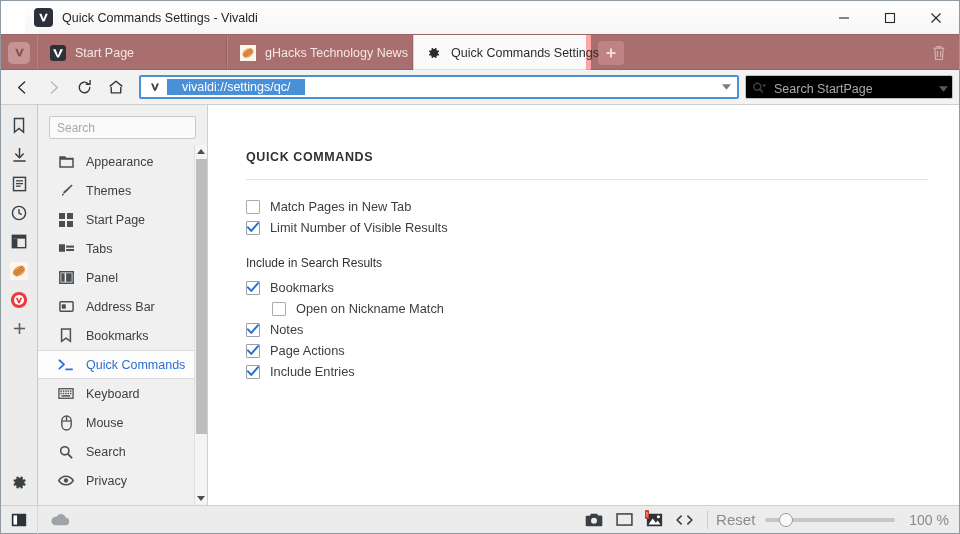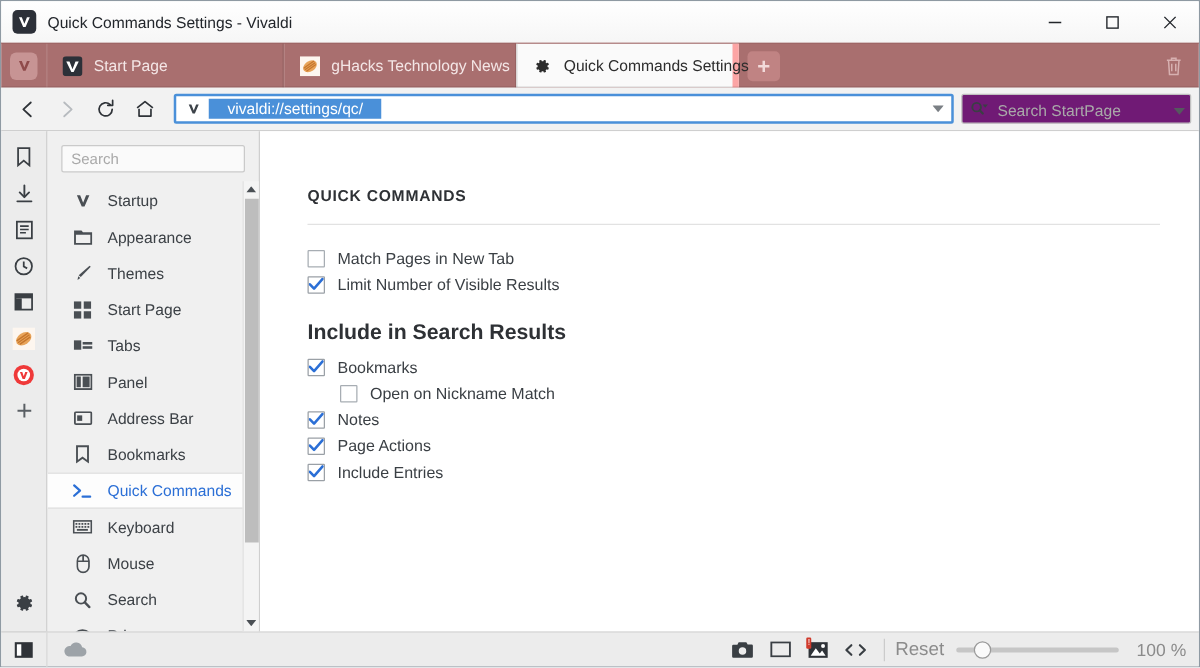--- a/index.html
+++ b/index.html
@@ -20,20 +20,21 @@
 
   
   .titlebar {
     height: 33px;
     background: linear-gradient(#ffffff, #f6f6f6);
     display: flex;
     align-items: center;
     flex: 0 0 auto;
     position: relative;
     z-index: 5;
+    margin-left: 24px;
   }
   .title-logo {
     width: 19px; height: 19px;
     margin-left: 9px; margin-right: 9px;
     background: #2c3038;
     border-radius: 4px;
     display: flex; align-items: center; justify-content: center;
     flex: 0 0 auto;
   }
   .title-logo svg { display: block; }
@@ -152,22 +153,22 @@
     white-space: nowrap;
     overflow: hidden;
   }
   .url-drop {
     margin-left: auto;
     width: 22px; height:22px;
     display: flex; align-items: center; justify-content: center;
     flex: 0 0 auto;
   }
   .searchbar {
-    width: 184px; height: 24px;
-    background: #701a75;
+    width: 208px; height: 24px;
+    background: #000000;
     border: 1px solid #c0c0c0;
     border-radius: 2px;
     display: flex; align-items: center;
     flex: 0 0 auto;
     padding: 4px 4px 0 6px;
   }
   .search-ph { font-size: 12.5px; color: #a9a9a9; margin-left: 7px; white-space: nowrap;}
   .search-drop { margin-left:auto; display:flex; align-items:center; }
 
   
@@ -277,23 +278,23 @@
     border: 1px solid #a7adb3;
     background: #ffffff;
     border-radius: 1px;
     flex: 0 0 auto;
     margin-right: 10px;
     display: flex; align-items: center; justify-content: center;
   }
   .cbox.checked { border-color: #9aa0a6; }
   .cblabel { font-size: 12.8px; color: #3a3f44; }
   .group-label {
-    font-size: 17px;
+    font-size: 12px;
     color: #2e3135;
-    font-weight: bold;
+    font-weight: normal;
     margin-top: 18px;
     margin-bottom: 7px;
   }
 
   
   .statusbar {
     height: 28px;
     background: #ececec;
     border-top: 1px solid #cfcfcf;
     display: flex; align-items: center;
@@ -547,28 +548,20 @@
         </svg>
       </div>
     </div>
 
     <div class="settings-nav">
       <div class="snav-search">
         <span>Search</span>
       </div>
       <div class="snav-list">
 
-        <div class="snav-item">
-          <span class="sicon">
-            <svg width="15" height="15" viewBox="0 0 24 24">
-                <path d="M4 5h4.2l3.8 9.6L15.8 5H20l-6.2 14.5h-3.6z" fill="currentColor"></path>
-              </svg>
-          </span>
-          <span>Startup</span>
-        </div>
 
         <div class="snav-item">
           <span class="sicon">
             <svg width="15" height="13" viewBox="0 0 16 14">
                 <path d="M1 2.2h5.2l1.2 1.6H15V13H1z" fill="none" stroke="currentColor" stroke-width="1.6"></path>
                 <path d="M1 2.2h5.2l1.2 1.6H15v1.4H1z" fill="currentColor"></path>
               </svg>
           </span>
           <span>Appearance</span>
         </div>

